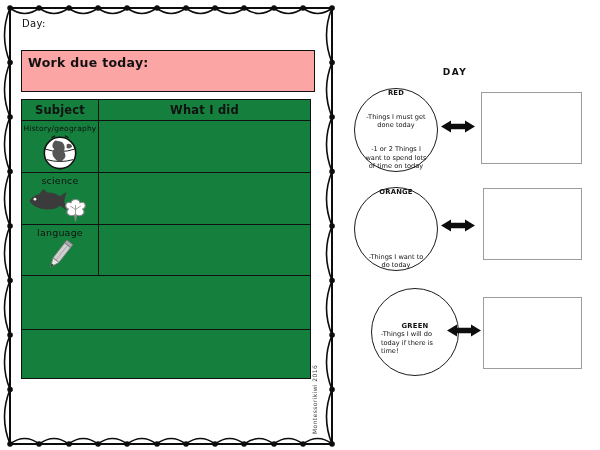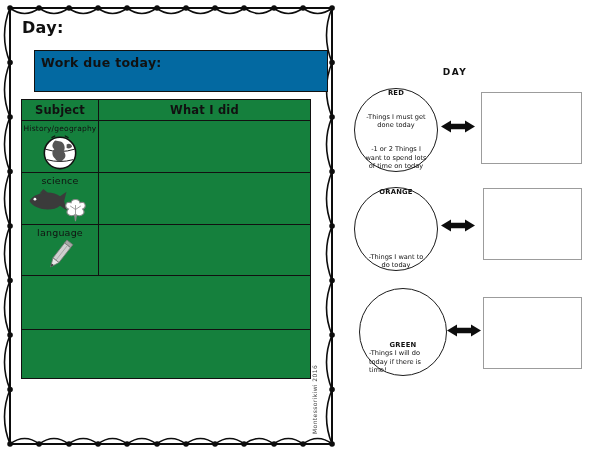--- a/index.html
+++ b/index.html
@@ -4,22 +4,22 @@
 <style>
   html,body { margin:0; padding:0; background:#fff; }
   #canvas {
     position:relative; width:600px; height:450px; background:#ffffff;
     font-family:"DejaVu Sans", sans-serif; color:#111; overflow:hidden;
   }
   .abs { position:absolute; }
   svg.doodle { position:absolute; left:0; top:0; pointer-events:none; }
 
   
-  .day-label { left:22px; top:18px; font-size:16px; font-weight:700; letter-spacing:.3px; }
-  .work-box  { left:34px; top:50px; width:292px; height:40px; border:1.6px solid #111; background:#0369a1; }
+  .day-label { left:22px; top:18px; font-size:10px; font-weight:400; letter-spacing:.3px; }
+  .work-box  { left:21px; top:50px; width:292px; height:40px; border:1.6px solid #111; background:#fca5a5; }
   .work-box .lbl { margin:4px 0 0 6px; font-size:12.5px; font-weight:600; letter-spacing:.3px; }
 
   .ptable { left:21px; top:99px; width:288px; border:1.6px solid #111; background:#15803d; }
   .prow { display:flex; border-top:1.4px solid #111; }
   .prow:first-child { border-top:none; }
   .subj { width:77px; box-sizing:border-box; border-right:1.4px solid #111;
           display:flex; flex-direction:column; align-items:center; overflow:hidden; }
   .did  { flex:1; }
   .h20 { height:20px; } .h51 { height:51px; } .h50 { height:50px; } .h53 { height:53px; } .h48 { height:48px; }
   .head .subj, .head .did { justify-content:center; display:flex; flex-direction:row;
@@ -41,21 +41,21 @@
   
   .sorter-title { left:423px; top:67px; width:64px; text-align:center;
                   font-size:9px; font-weight:600; letter-spacing:1.5px; }
   .circle { border:1.3px solid #1c1c1c; border-radius:50%; background:#fff;
             display:flex; flex-direction:column; align-items:center; justify-content:space-between;
             box-sizing:border-box; padding:0 9px; text-align:center; }
   .circle .cname { font-size:6.8px; font-weight:600; letter-spacing:.2px; }
   .circle .cline { font-size:6.6px; line-height:1.3; }
   .c-red    { left:354px; top:88px;  width:84px; height:84px; }
   .c-orange { left:354px; top:187px; width:84px; height:84px; }
-  .c-green  { left:359px; top:288px; width:88px; height:88px; justify-content:flex-end; padding-top:14px; }
+  .c-green  { left:371px; top:288px; width:88px; height:88px; justify-content:center; padding-top:14px; }
   .c-green .cline { text-align:left; }
   .sortbox { border:1px solid #9c9c9c; background:#fff; }
   .b-red    { left:481px; top:92px;  width:99px; height:70px; }
   .b-orange { left:483px; top:188px; width:97px; height:70px; }
   .b-green  { left:483px; top:297px; width:97px; height:70px; }
   .arrow { width:36px; height:15px; }
   .a-red    { left:440px; top:119px; }
   .a-orange { left:440px; top:218px; }
   .a-green  { left:446px; top:323px; }
 </style>

